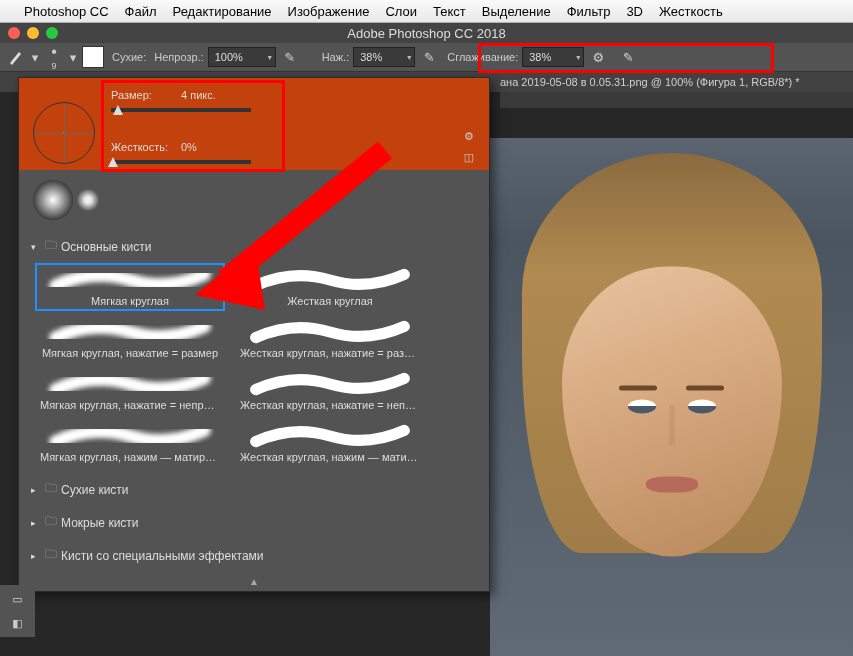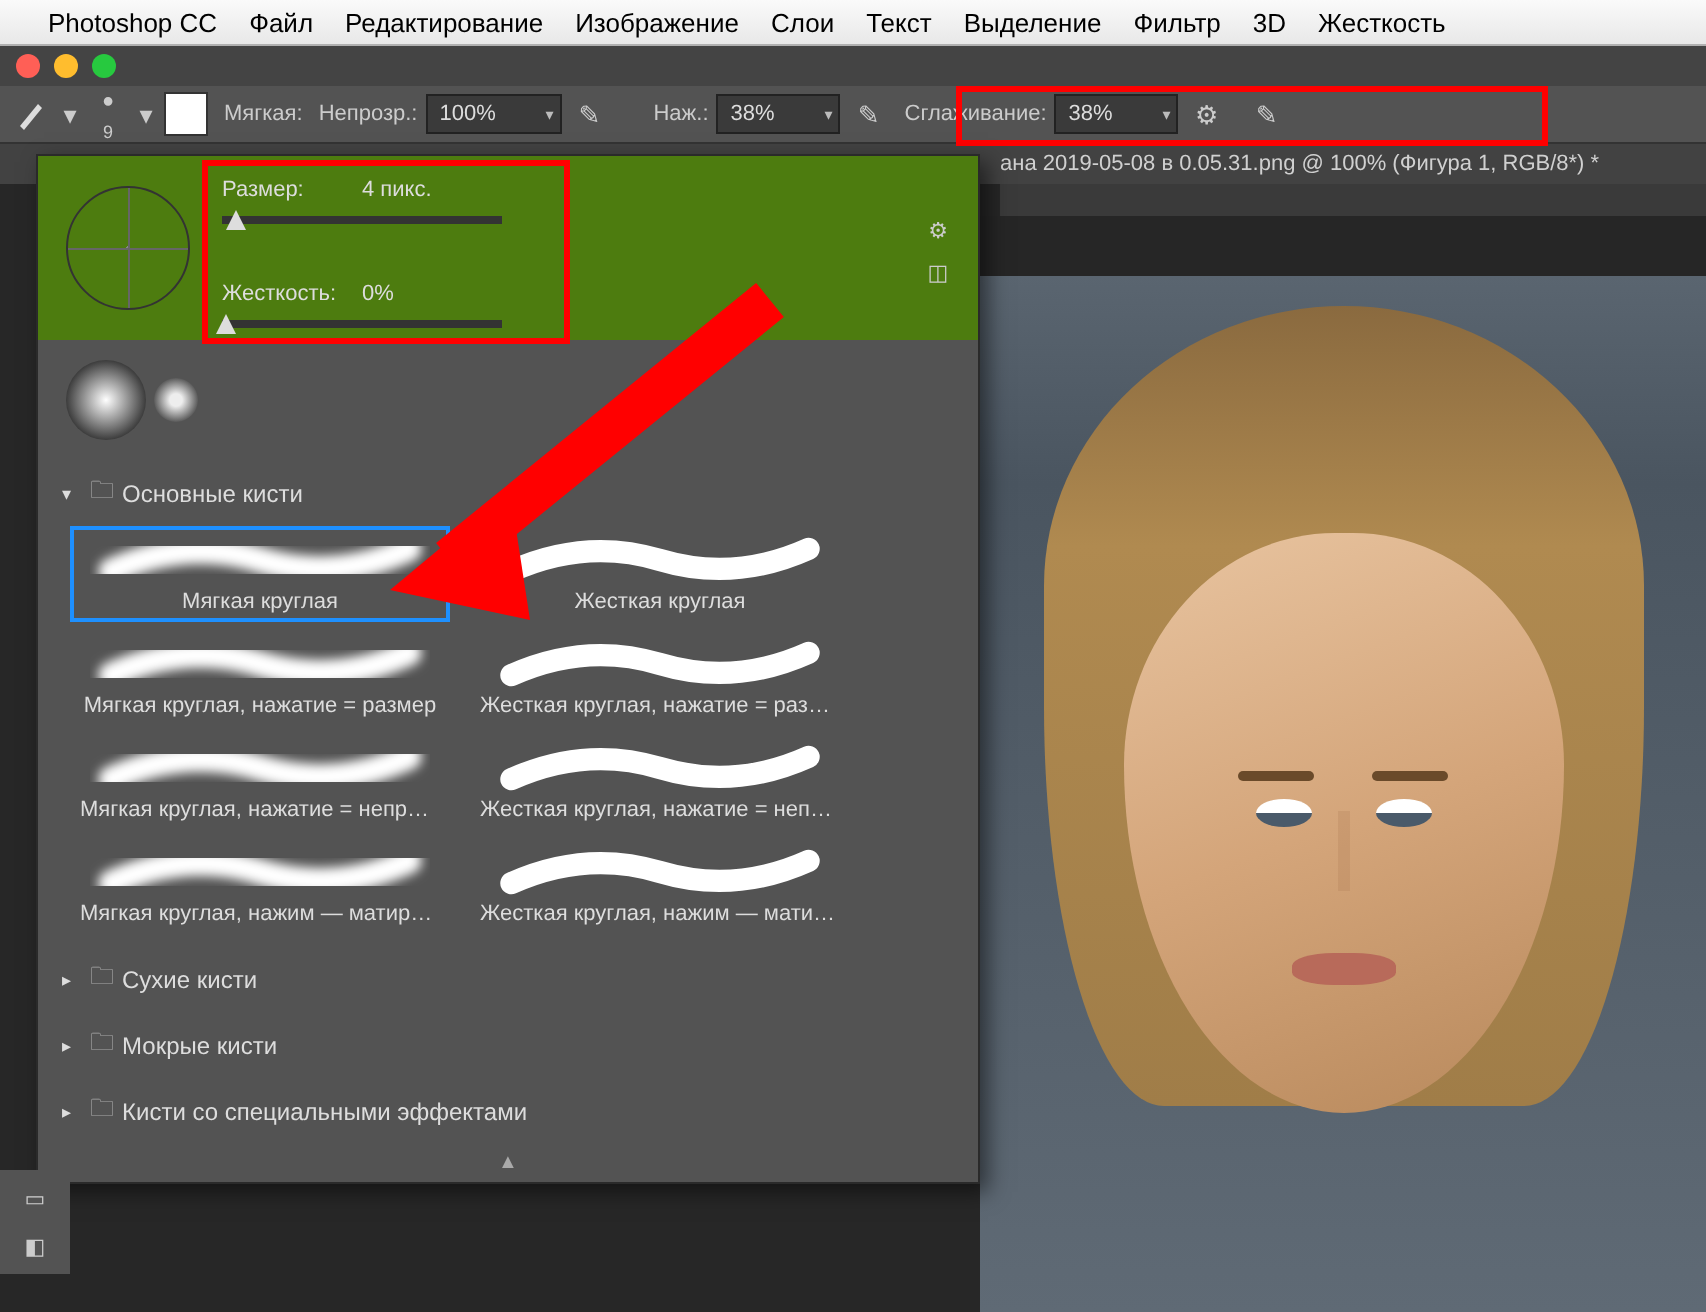--- a/index.html
+++ b/index.html
@@ -17,21 +17,21 @@
 .optbar{height:28px;background:#535353;display:flex;align-items:center;padding:0 6px;gap:4px;font-size:11px;border-bottom:1px solid #333;position:relative}
 .optbar .lbl{color:#ccc;margin-left:4px}
 .dropdown{background:#3a3a3a;border:1px solid #222;height:18px;display:flex;align-items:center;padding:0 14px 0 6px;position:relative;color:#ddd;font-size:11px}
 .dropdown::after{content:'▾';position:absolute;right:3px;font-size:8px;color:#bbb}
 .icon-sq{width:20px;height:20px;display:flex;align-items:center;justify-content:center;color:#ccc;font-size:13px}
 .swatch{width:20px;height:20px;background:#fff;border:1px solid #333}
 .redbox{border:3px solid #ff0000;position:absolute}
 .doc-title{height:20px;background:#424242;display:flex;align-items:center;padding-left:500px;font-size:11px;color:#d0d0d0;overflow:hidden;white-space:nowrap}
 .ruler-area{background:#3a3a3a;height:16px;margin-left:500px}
 .panel{position:absolute;background:#535353;border:1px solid #2a2a2a;box-shadow:4px 4px 10px rgba(0,0,0,.5)}
-.panel-header{background:#4d7c0f;display:flex;align-items:center;padding:6px}
+.panel-header{background:#c2410c;display:flex;align-items:flex-end;padding:6px}
 .brush-prev{width:60px;height:60px;border:1px solid #333;border-radius:50%;position:relative;margin:0 8px;background:radial-gradient(circle at center,#888 1px,transparent 1px)}
 .brush-prev::before{content:'';position:absolute;left:50%;top:0;bottom:0;border-left:1px solid #666}
 .brush-prev::after{content:'';position:absolute;top:50%;left:0;right:0;border-top:1px solid #666}
 .sliders{flex:1;padding:0 8px}
 .slider-row{display:flex;align-items:center;height:22px}
 .slider-row .slbl{width:70px;color:#ddd}
 .slider-row .sval{width:60px;color:#ddd}
 .slider{width:140px;height:4px;background:#333;position:relative;margin-top:2px}
 .slider .thumb{position:absolute;width:0;height:0;border-left:5px solid transparent;border-right:5px solid transparent;border-bottom:10px solid #ddd;top:-3px}
 .side-icons{width:28px;display:flex;flex-direction:column;align-items:center;gap:8px;padding-top:4px;color:#ccc}
@@ -78,36 +78,37 @@
   <span>3D</span>
   <span>Жесткость</span>
 </div>
 
 <div class="titlebar">
   <div class="traffic">
     <span class="t-red"></span>
     <span class="t-yel"></span>
     <span class="t-grn"></span>
   </div>
+  <div class="win-title">Adobe Photoshop CC 2018</div>
 </div>
 
 <div class="optbar">
   <div class="icon-sq">
     <svg width="18" height="18" viewBox="0 0 18 18">
         <path d="M3 15 L12 4 L14 6 L5 17 Z" fill="#ddd"></path>
       </svg>
   </div>
   <div class="icon-sq" style="width:10px">▾</div>
   <div class="icon-sq" style="flex-direction:column;font-size:9px">
     <span style="font-size:16px">•</span>
     <span>9</span>
   </div>
   <div class="icon-sq" style="width:10px">▾</div>
   <div class="swatch" style="background:#fff"></div>
-  <span class="lbl">Мягкая:</span>
+  <span class="lbl">Сухие:</span>
   <span class="lbl">Непрозр.:</span>
   <div class="dropdown" style="width:46px">
       <span>100%</span>
     </div>
   <div class="icon-sq">✎</div>
 
   <span class="lbl" style="margin-left:18px">Наж.:</span>
   <div class="dropdown" style="width:40px">
       <span>38%</span>
     </div>

